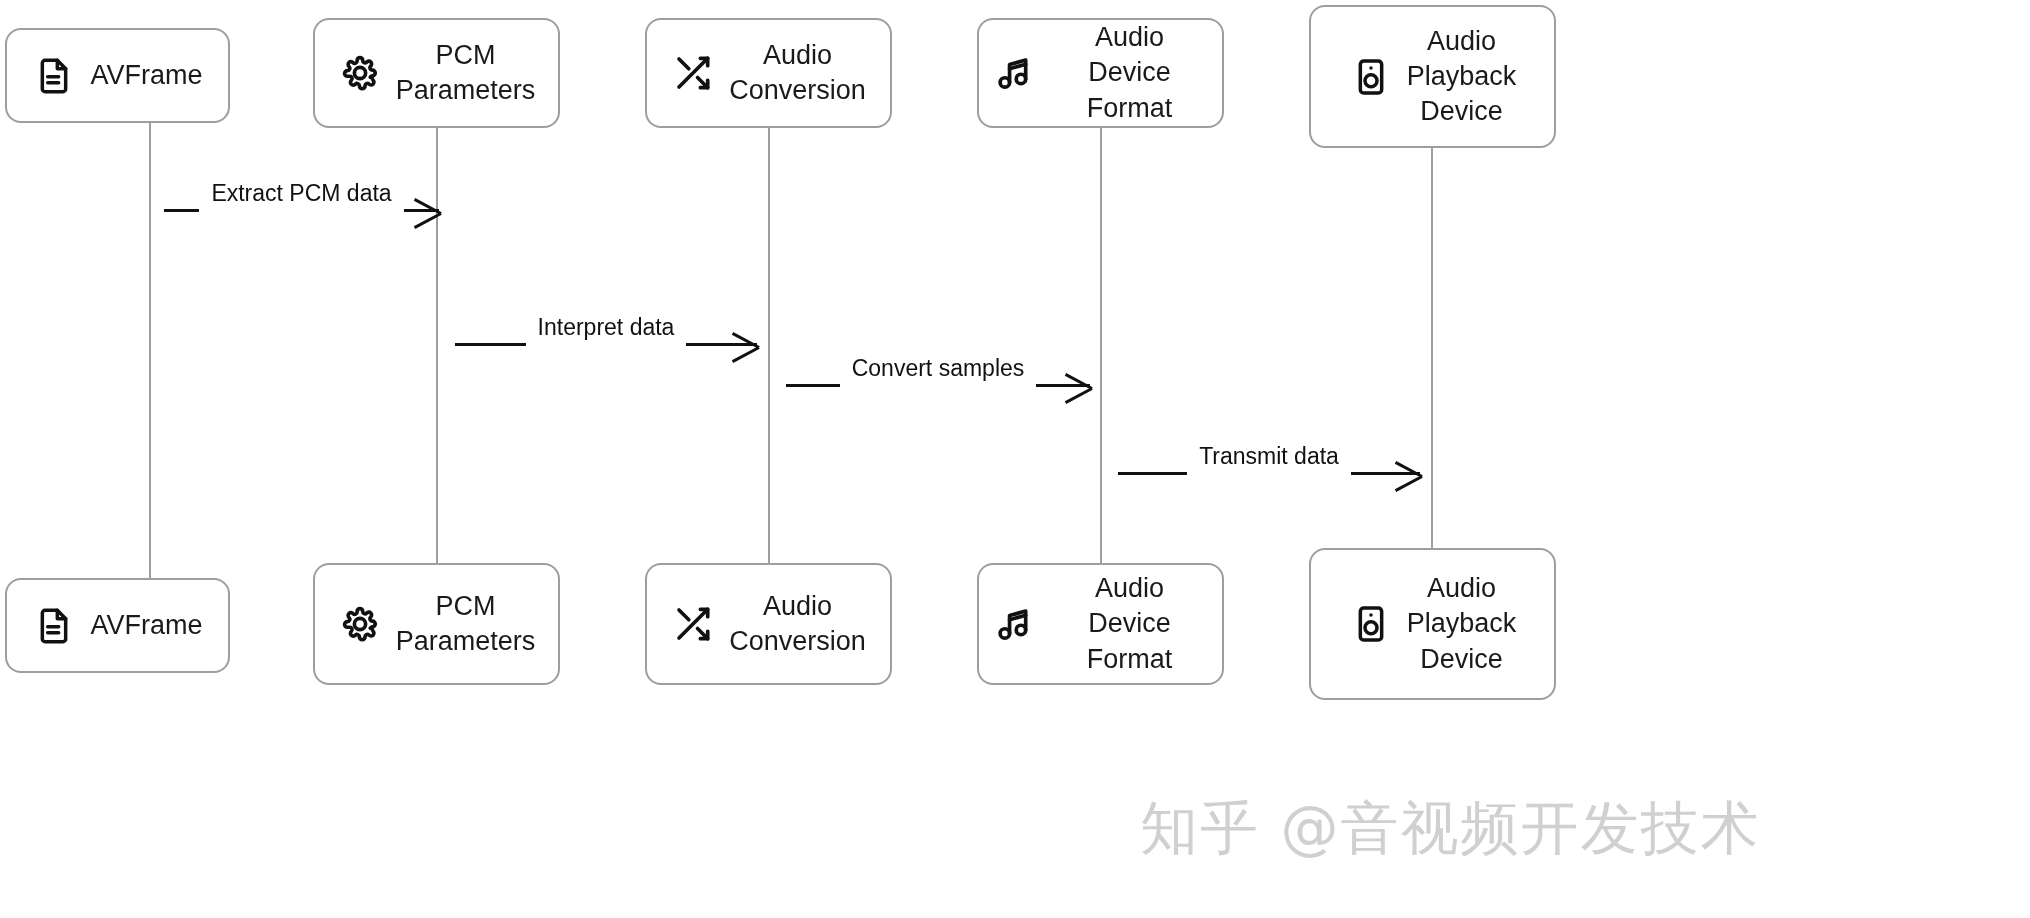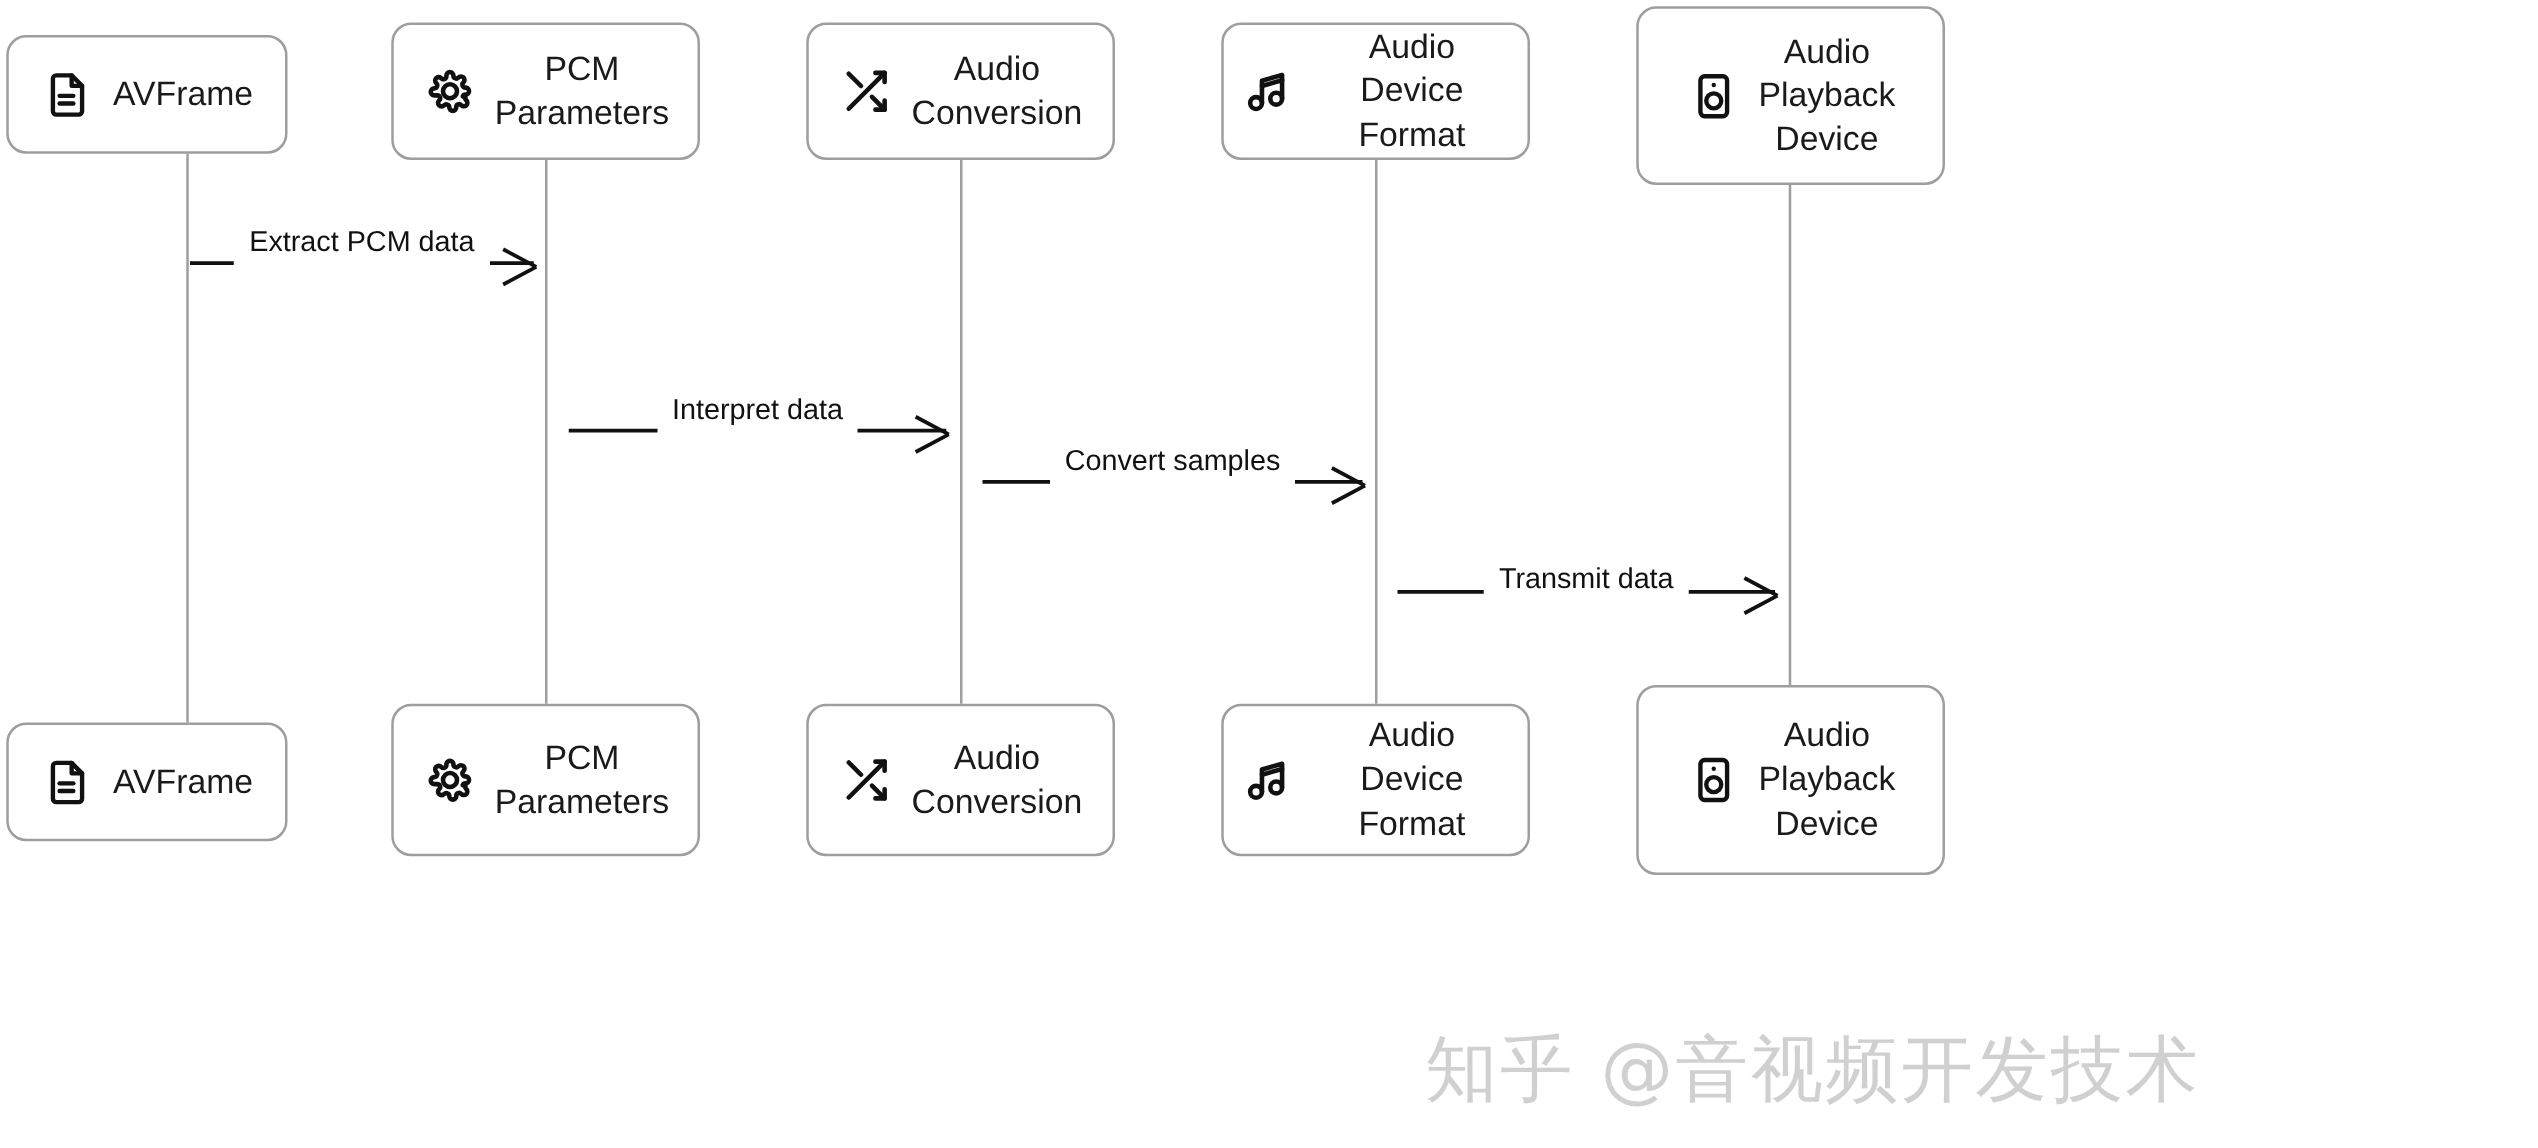--- a/index.html
+++ b/index.html
@@ -197,39 +197,39 @@
             <circle fill="currentColor" cx="12" cy="6.6" r="1.05"></circle>
           </svg>
         </span>
         <span class="p-label" style="color: rgb(26, 26, 26);">Audio
 Playback
 Device</span>
       </div>
     </div>
 
   <div id="messages">
-      <div class="message" style="left: 152px; width: 275px; top: 178px;">
+      <div class="message" style="left: 164px; width: 275px; top: 178px;">
         <span class="m-line-left"></span>
         <span class="m-label">Extract PCM data</span>
         <span class="m-line-right"></span>
         <span class="m-head"></span>
       </div>
       <div class="message" style="left: 455px; width: 302px; top: 266px; margin-top: 46px;">
         <span class="m-line-left"></span>
         <span class="m-label">Interpret data</span>
         <span class="m-line-right"></span>
         <span class="m-head"></span>
       </div>
       <div class="message" style="left: 786px; width: 304px; top: 353px;">
         <span class="m-line-left"></span>
         <span class="m-label">Convert samples</span>
         <span class="m-line-right"></span>
         <span class="m-head"></span>
       </div>
-      <div class="message" style="left: 1118px; width: 302px; top: 441px; align-items: flex-end;">
+      <div class="message" style="left: 1118px; width: 302px; top: 441px;">
         <span class="m-line-left"></span>
         <span class="m-label">Transmit data</span>
         <span class="m-line-right"></span>
         <span class="m-head"></span>
       </div>
     </div>
 
   <div id="bottom-boxes">
       <div class="participant" style="left: 5px; top: 578px; width: 225px; height: 95px; border-color: rgb(158, 158, 158); background: rgb(255, 255, 255);">
         <span class="p-icon">
@@ -284,14 +284,14 @@
             <circle stroke="currentColor" fill="none" stroke-width="2.1" stroke-linecap="round" stroke-linejoin="round" cx="12" cy="14.2" r="3.6"></circle>
             <circle fill="currentColor" cx="12" cy="6.6" r="1.05"></circle>
           </svg>
         </span>
         <span class="p-label" style="color: rgb(26, 26, 26);">Audio
 Playback
 Device</span>
       </div>
     </div>
 
-  <div class="watermark" id="watermark" style="left: 1140px; top: 790px; color: rgba(150, 150, 150, 0.45); margin-top: 27px;">知乎 @音视频开发技术</div>
+  <div class="watermark" id="watermark" style="left: 1140px; top: 790px; color: rgba(150, 150, 150, 0.45);">知乎 @音视频开发技术</div>
 </div>
 
 </body></html>

